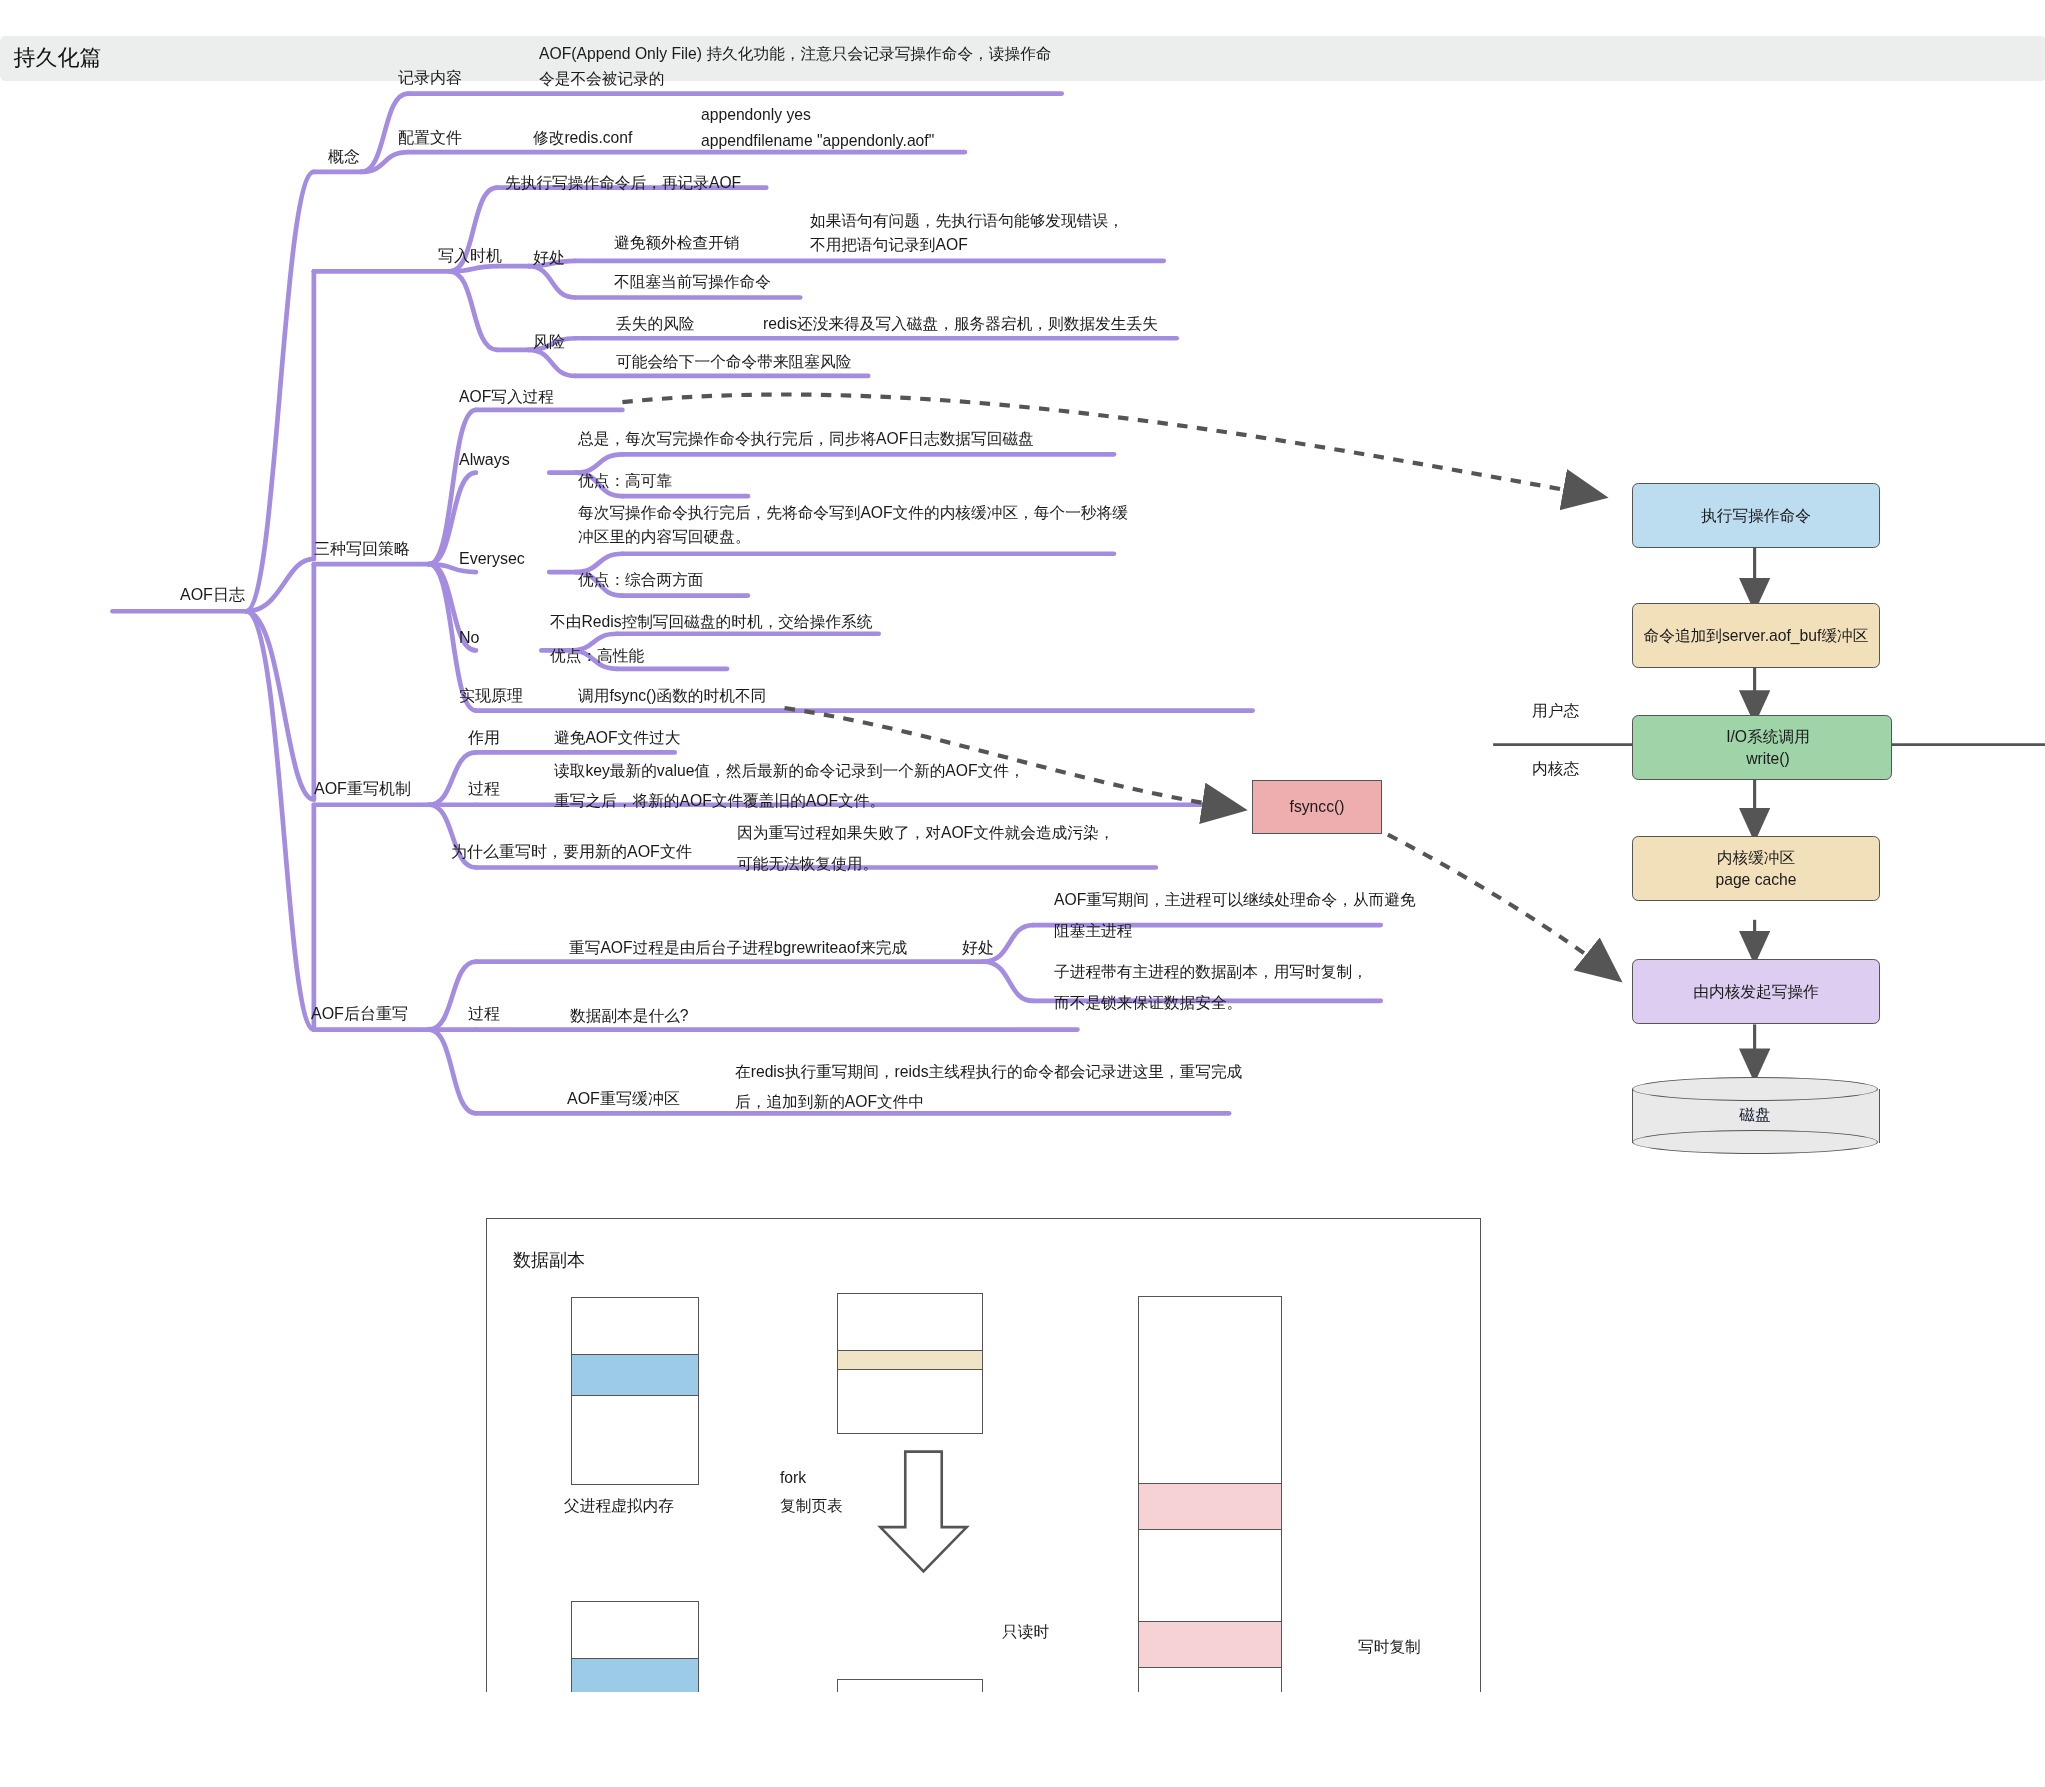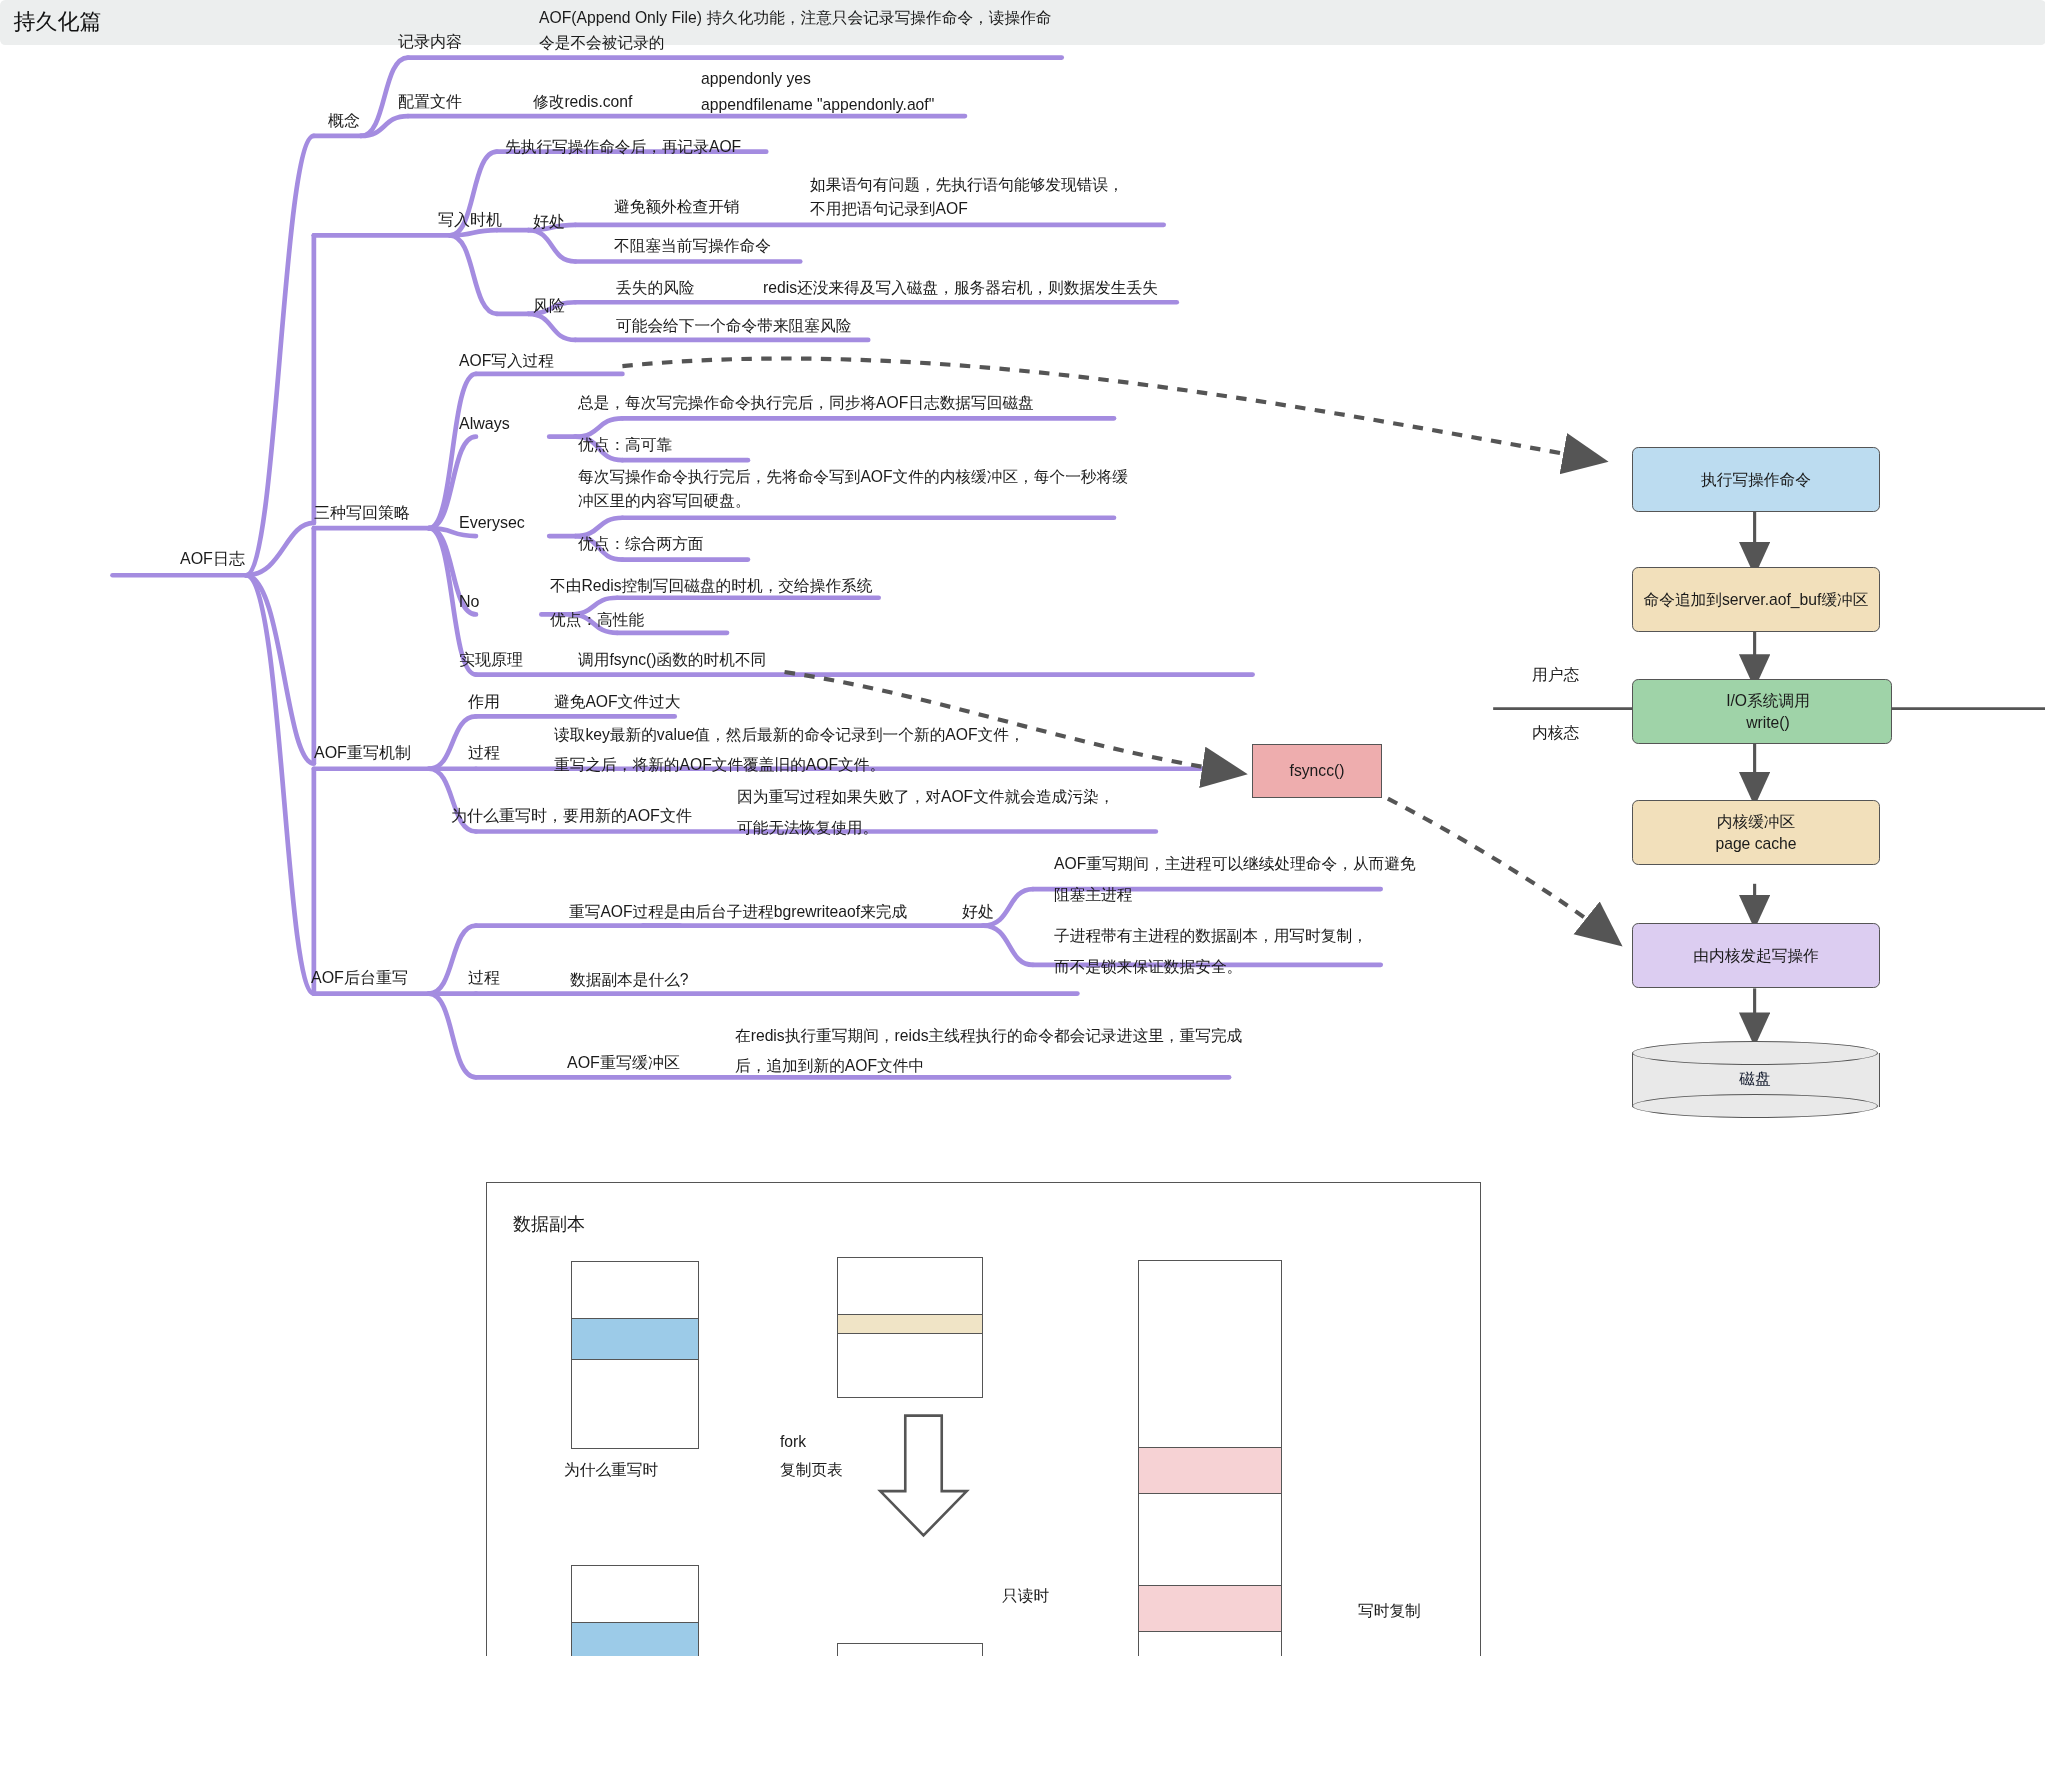--- a/index.html
+++ b/index.html
@@ -1,17 +1,17 @@
 <!DOCTYPE html>
 <html style="font-size:8.4px"><head>
 <meta charset="utf-8">
 <style>
   html,body{margin:0;padding:0;background:#ffffff;}
   body{font-family:"Liberation Sans","DejaVu Sans",sans-serif;color:#1a1a1a;}
-  #canvas{position:relative;width:2046px;height:1656px;background:#fff;overflow:hidden;}
+  #canvas{position:relative;width:2046px;height:1656px;background:#fff;overflow:hidden;margin-top:36px;}
   svg.wires{position:absolute;left:0;top:0;width:2046px;height:1788px;pointer-events:none;}
 
   .node{position:absolute;white-space:nowrap;line-height:1.55;}
   .t29{font-size:15.7px;}
   .t30{font-size:16px;}
   .root{background:#eceeee;border-radius:5.2px;padding:7.3px 13.6px;font-size:22px;color:#111;}
   .wrapt{white-space:normal;}
 
   
   .fbox{position:absolute;border:1.6px solid #555;border-radius:6.3px;
@@ -260,21 +260,21 @@
 
   <div class="node t29" style="left:1532px;top:663px;">用户态</div>
   <div class="node t29" style="left:1532px;top:721px;">内核态</div>
 
   <div id="cowpanel">
     <div class="memlabel" style="left:26px;top:29px;font-size:18px;">数据副本</div>
 
     <div class="memcol" style="left:84px;top:78px;width:128px;height:188px;">
       <div class="band blue" style="top:56px;height:42px;"></div>
     </div>
-    <div class="memlabel" style="left:77px;top:277px;">为什么重写时</div>
+    <div class="memlabel" style="left:77px;top:277px;">父进程虚拟内存</div>
 
     <div class="memcol" style="left:350px;top:74px;width:146px;height:141px;">
       <div class="band cream" style="top:56px;height:20px;"></div>
     </div>
 
     <svg class="bigarrow" style="left:387px;top:230px;width:99px;height:125px;" viewBox="0 0 190 240">
       <path d="M60,5 L130,5 L130,150 L178,150 L95,235 L12,150 L60,150 Z" fill="#fff" stroke="#555" stroke-width="5"></path>
     </svg>
     <div class="memlabel" style="left:293px;top:250px;">fork</div>
     <div class="memlabel" style="left:293px;top:277px;">复制页表</div>

